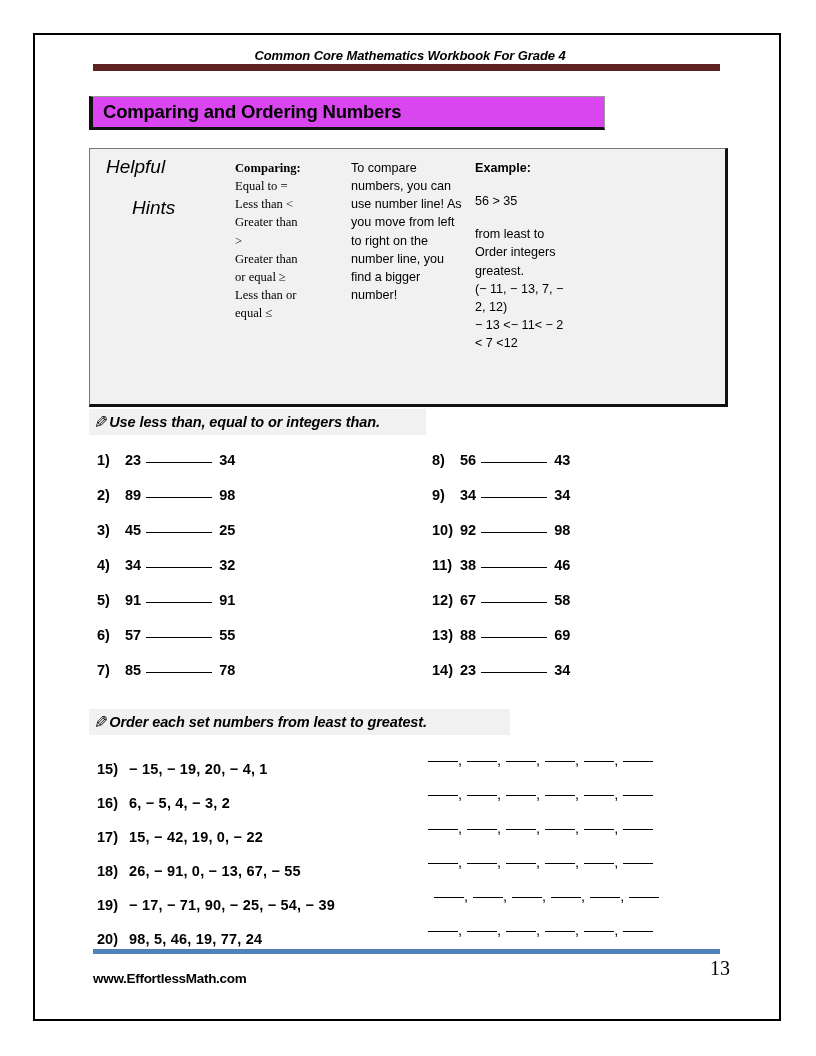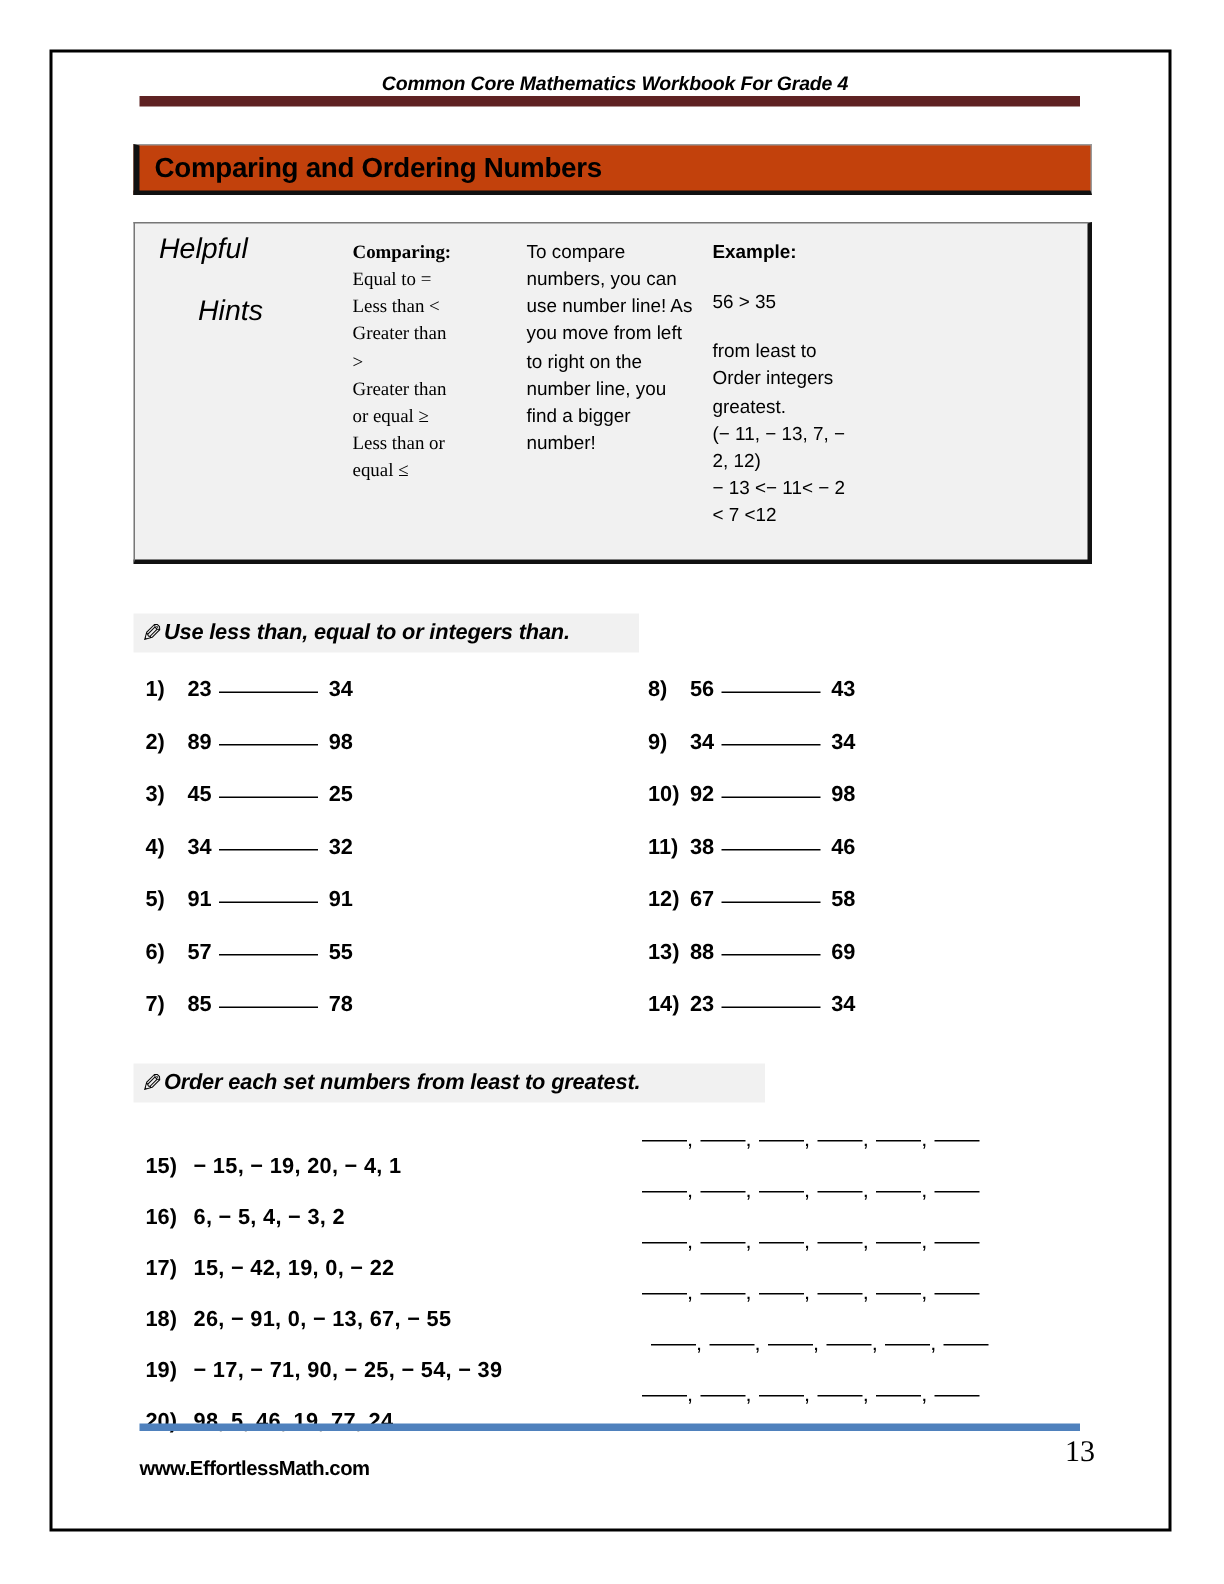--- a/index.html
+++ b/index.html
@@ -47,23 +47,23 @@
     width: 627px;
     height: 7px;
     background: #5f2223;
   }
 
   
   #title-box {
     position: absolute;
     left: 89px;
     top: 96px;
-    width: 639px;
+    width: 516px;
     height: 34px;
-    background: #c2410c;
+    background: #d946ef;
     border-top: 1px solid #9a9a9a;
     border-right: 1px solid #9a9a9a;
     border-left: 4px solid #111;
     border-bottom: 3px solid #111;
     box-sizing: border-box;
     display: flex;
     align-items: center;
   }
   #title-text {
     font-size: 18.5px;
@@ -71,21 +71,21 @@
     padding-left: 10px;
     letter-spacing: -0.2px;
   }
 
   
   #hints-box {
     position: absolute;
     left: 89px;
     top: 148px;
     width: 639px;
-    height: 228px;
+    height: 259px;
     background: #f1f1f1;
     border: 1px solid #777;
     border-right: 3px solid #111;
     border-bottom: 3px solid #111;
     box-sizing: border-box;
     display: flex;
   }
   .hints-col { box-sizing: border-box; }
   #hints-label-col {
     width: 145px;
@@ -174,21 +174,21 @@
 
   
   #order-list {
     position: absolute;
     left: 97px;
     top: 752px;
   }
   .ord-row {
     height: 34px;
     display: flex;
-    align-items: flex-end;
+    align-items: center;
     font-size: 14.5px;
   }
   .ord-num {
     font-weight: bold;
     width: 32px;
     flex: none;
   }
   .ord-vals { font-weight: bold; letter-spacing: 0.2px; }
 
   #answer-list {

